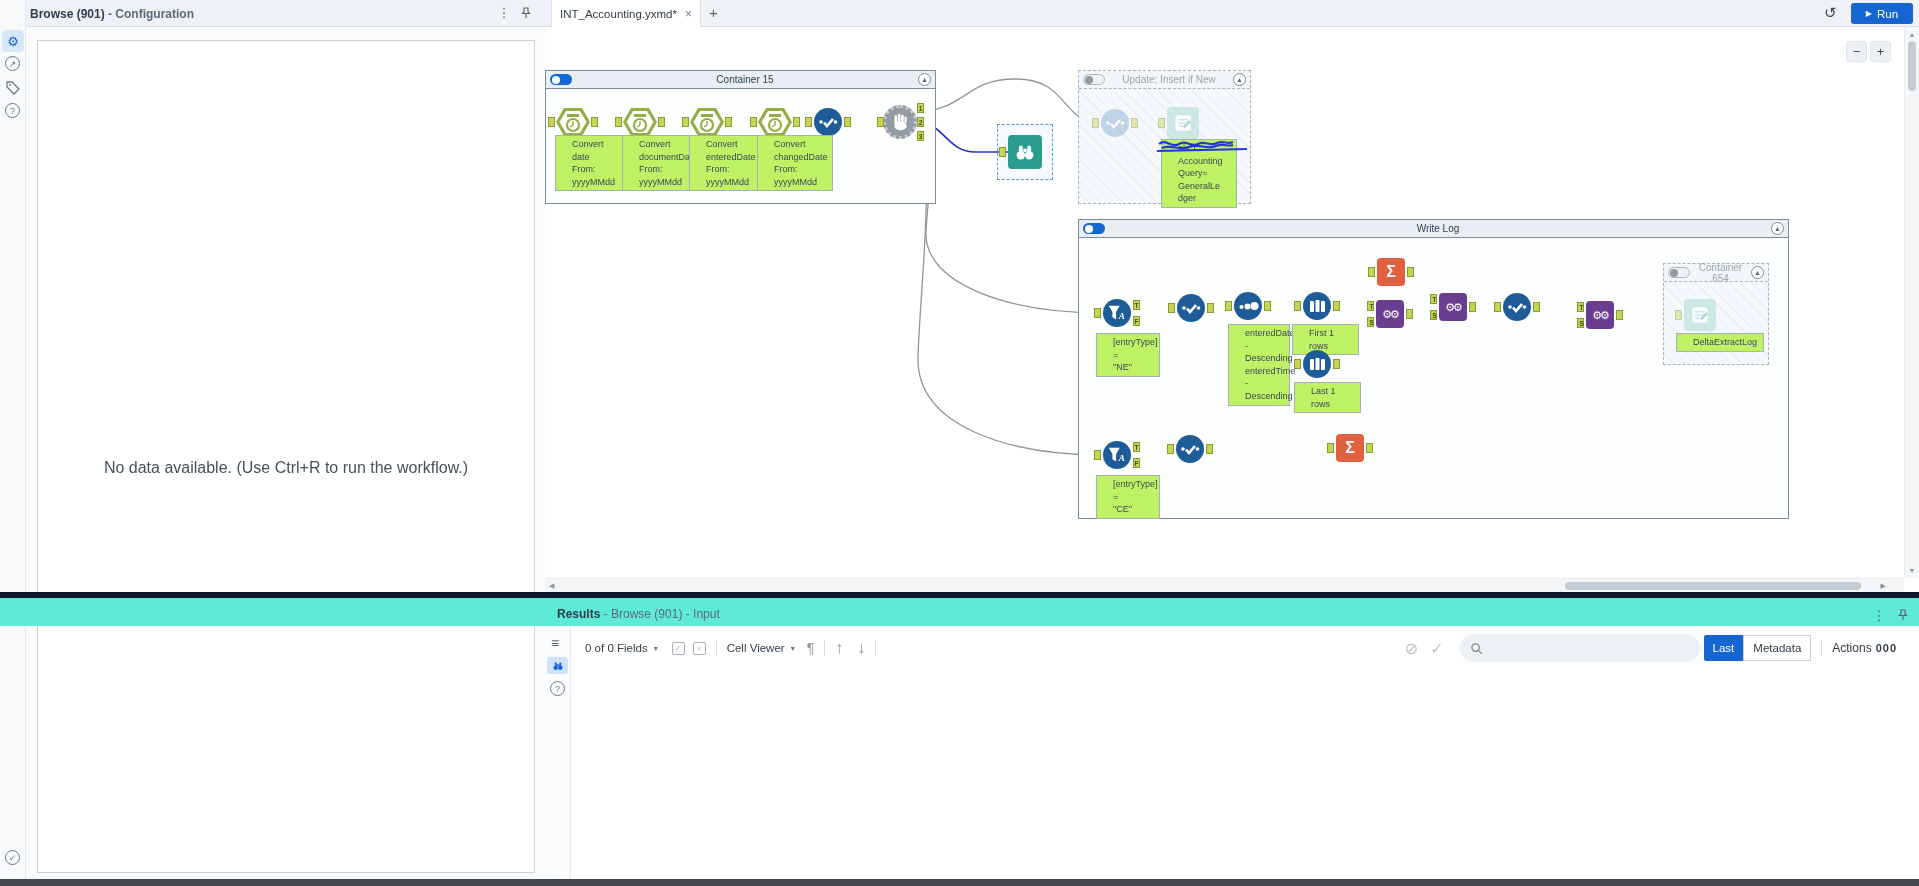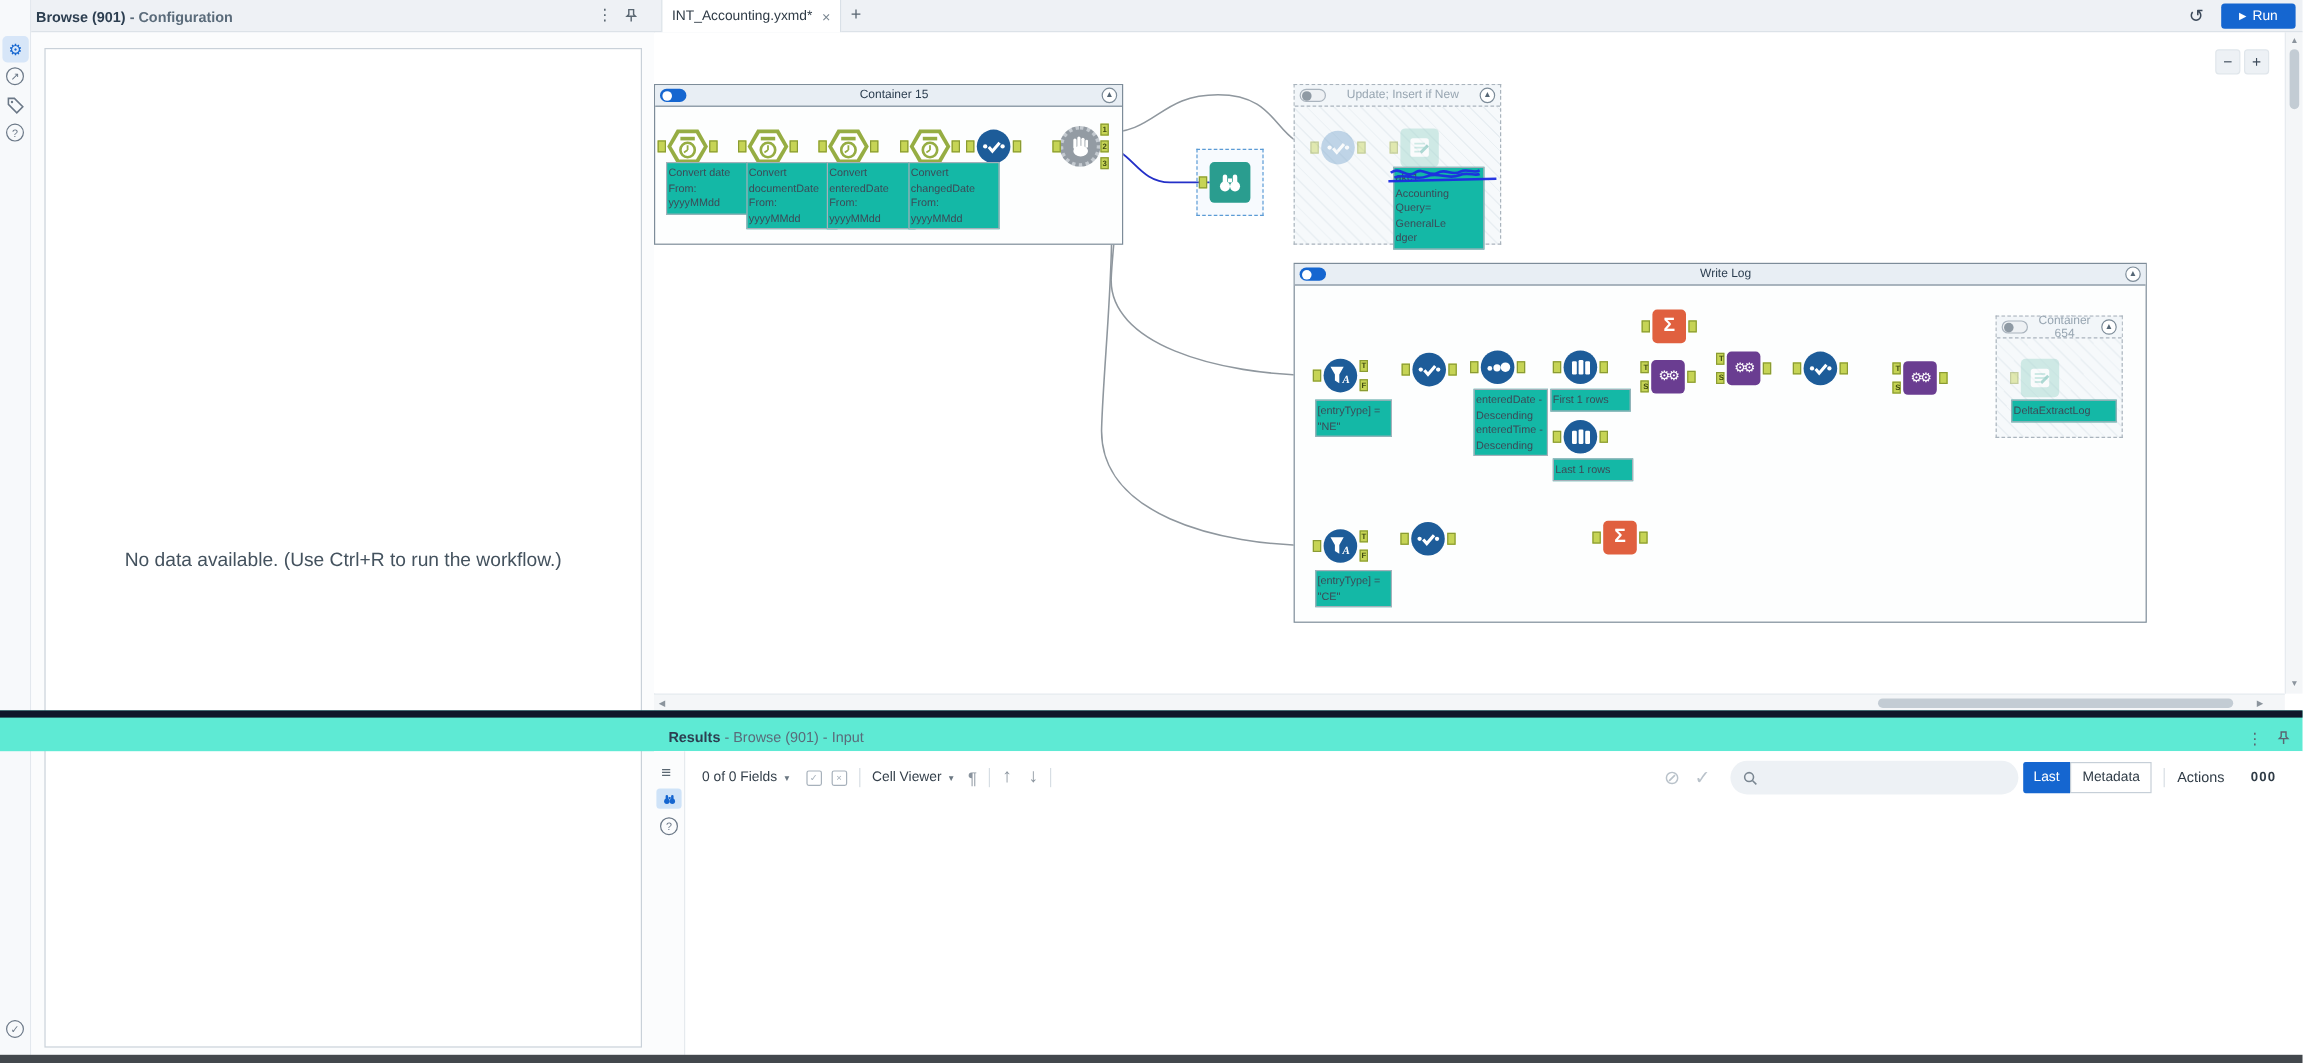--- a/index.html
+++ b/index.html
@@ -64,21 +64,21 @@
   .a-in{left:-9px;top:50%;margin-top:-5px}
   .a-out{right:-9px;top:50%;margin-top:-5px}
   .a-t{right:-9px;top:1px}
   .a-f{right:-9px;bottom:1px}
   .a-ti{left:-9px;top:1px}
   .a-si{left:-9px;bottom:1px}
   .m1{right:-10px;top:-5px}.m2{right:-10px;top:9px}.m3{right:-10px;top:23px}
   .macro{width:34px;height:34px;border-radius:50%;background:#939ba3;border:3px dotted #c4cad0;display:flex;align-items:center;justify-content:center}
   .selbox{position:absolute;border:1.5px dashed #5b9bd5;background:rgba(120,170,230,0.06)}
 
-  .anno{position:absolute;background:#14b8a6;border:1px solid #a6b0ba;font-size:9px;line-height:1.4;padding:2px 1px;color:#3c4a57;white-space:pre-line}
+  .anno{position:absolute;background:#bef264;border:1px solid #a6b0ba;font-size:9px;line-height:1.4;padding:2px 16px;color:#3c4a57;white-space:pre-line}
 
   
   .vsb{position:absolute;left:1904px;top:27px;width:15px;height:551px;background:#f4f6f8;border-left:1px solid #e7ebef}
   .vsb .thumb{position:absolute;left:3px;top:14px;width:8px;height:50px;background:#c3ccd4;border-radius:4px}
   .sbarrow{position:absolute;color:#8b949d;font-size:7px;width:100%;text-align:center}
   .hsb{position:absolute;left:545px;top:578px;width:1359px;height:14px;background:#f4f6f8;border-top:1px solid #e7ebef}
   .hsb .thumb{position:absolute;left:1020px;top:3px;width:296px;height:8px;background:#c3ccd4;border-radius:4px}
   .hsb .la{position:absolute;left:4px;top:3px;font-size:7px;color:#8b949d}
   .hsb .ra{position:absolute;right:18px;top:3px;font-size:7px;color:#8b949d}
 
@@ -542,19 +542,19 @@
         <input type="text" style="">
       </div>
       <div class="btn-data">
           <span>Last</span>
         </div>
       <div class="btn-meta">
           <span>Metadata</span>
         </div>
       <span class="sep"></span>
       <span style="font-size:12px">Actions</span>
-      <span style="font-weight:bold;font-size:11px;margin-left:22px;letter-spacing:1px">000</span>
+      <span style="font-weight:bold;font-size:11px;margin-left:4px;letter-spacing:1px">000</span>
     </div>
   </div>
 
 
   <div class="bstrip"></div>
 </div>
 
 </body></html>

